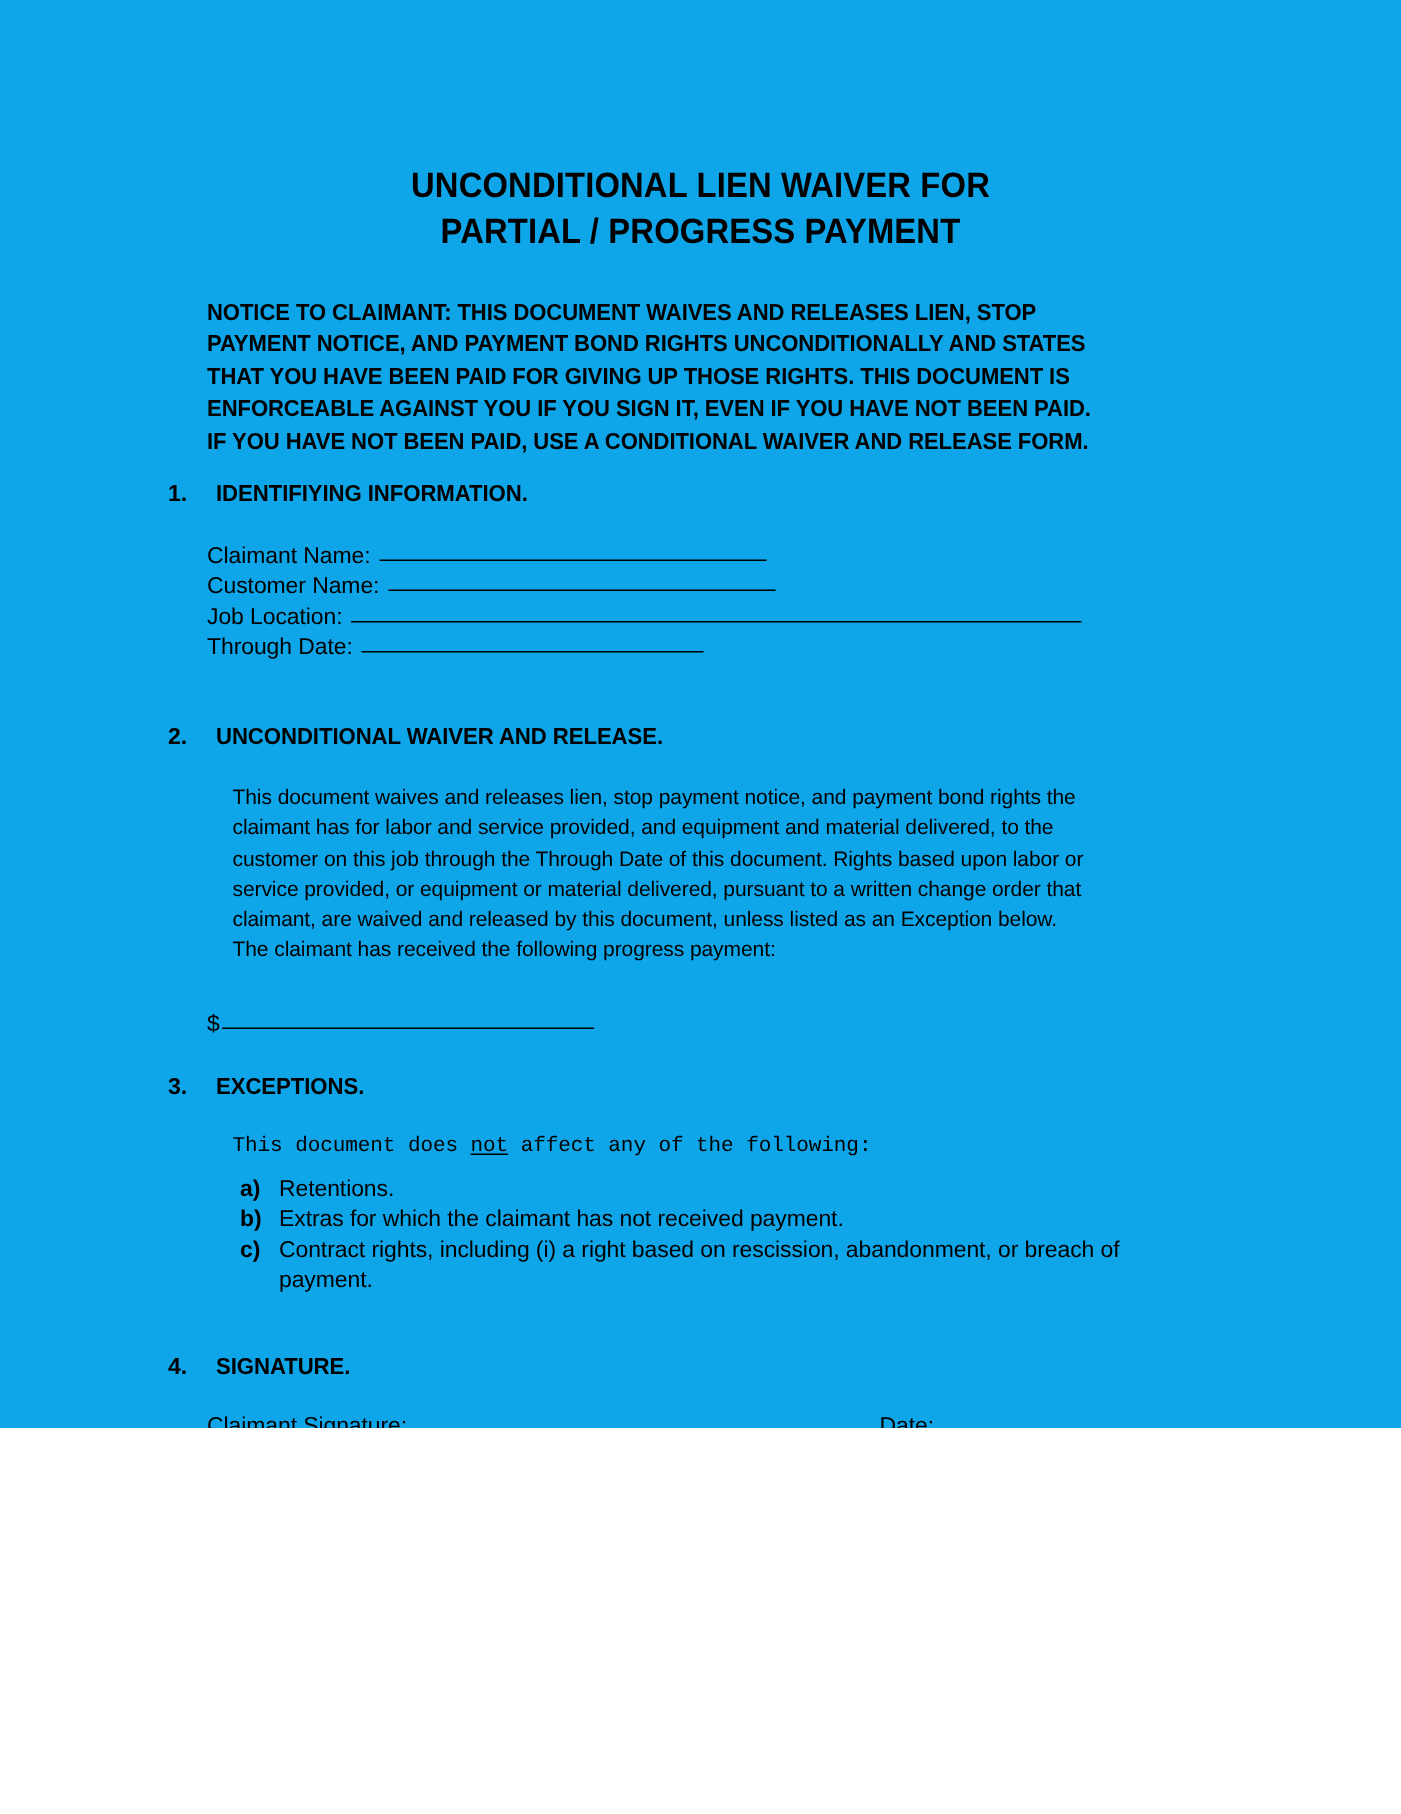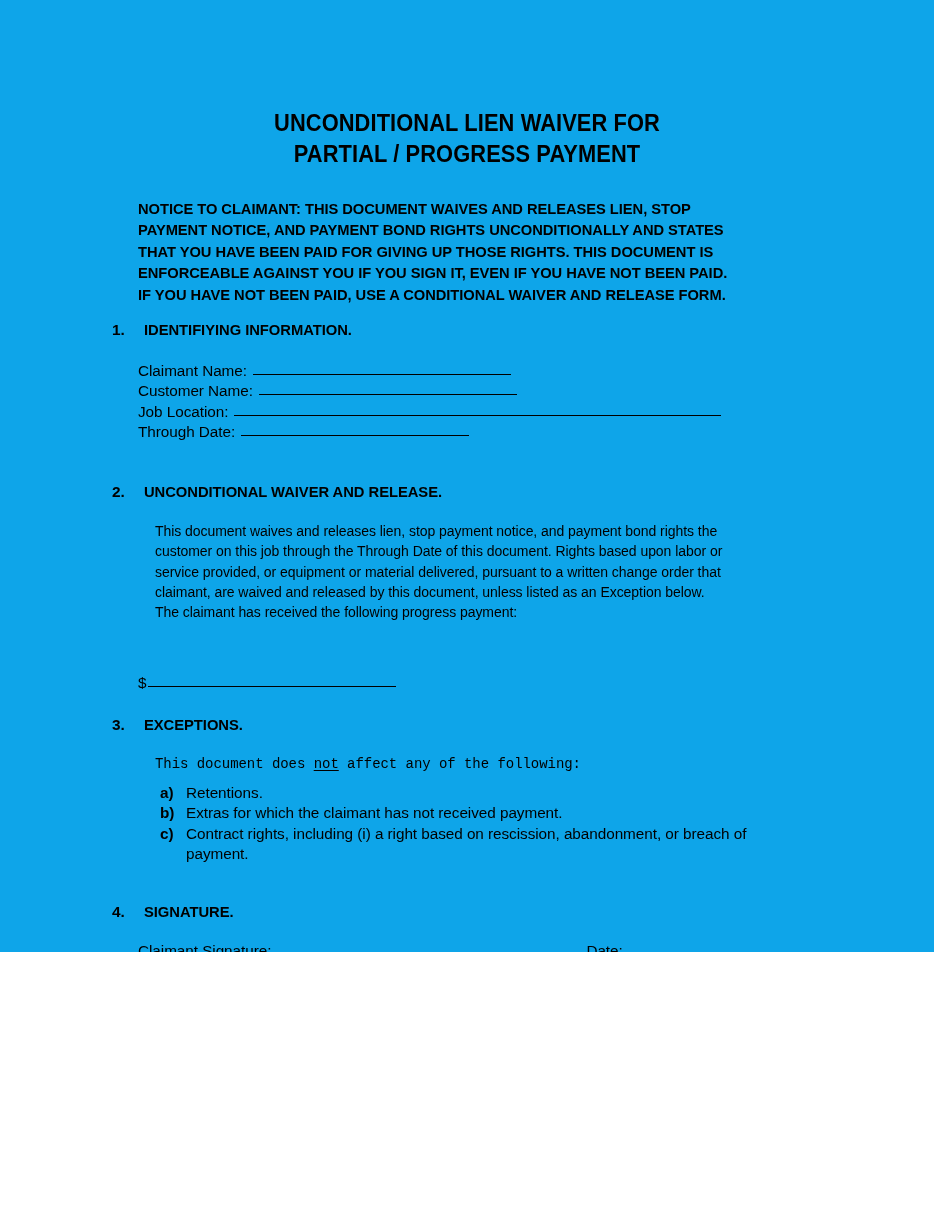--- a/index.html
+++ b/index.html
@@ -199,20 +199,21 @@
 
   </div>
 
   <div class="section-head" style="left:112px; top:482px;">
     <span class="s-num">2.</span>
     <span class="s-label">UNCONDITIONAL WAIVER AND RELEASE.</span>
   </div>
 
   <div class="body-text" style="top:521px;">
     <span class="b-line">This document waives and releases lien, stop payment notice, and payment bond rights the</span>
+    <span class="b-line">claimant has for labor and service provided, and equipment and material delivered, to the</span>
     <span class="b-line">customer on this job through the Through Date of this document. Rights based upon labor or</span>
     <span class="b-line">service provided, or equipment or material delivered, pursuant to a written change order that</span>
     <span class="b-line">claimant, are waived and released by this document, unless listed as an Exception below.</span>
     <span class="b-line">The claimant has received the following progress payment:</span>
   </div>
 
   <div class="money-line" style="left:138px; top:673px;">
     <span>$</span>
     <span class="rule" style="width:248px; margin-left:1px;"></span>
   </div>

